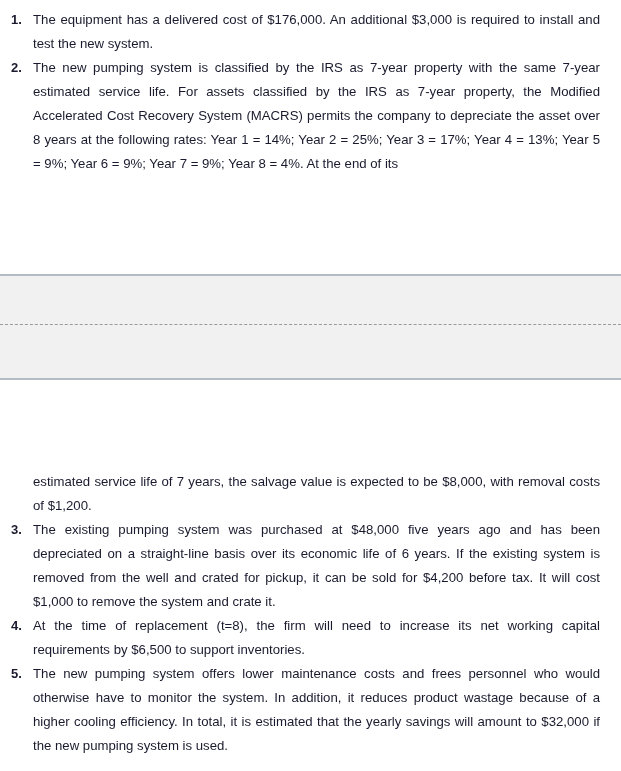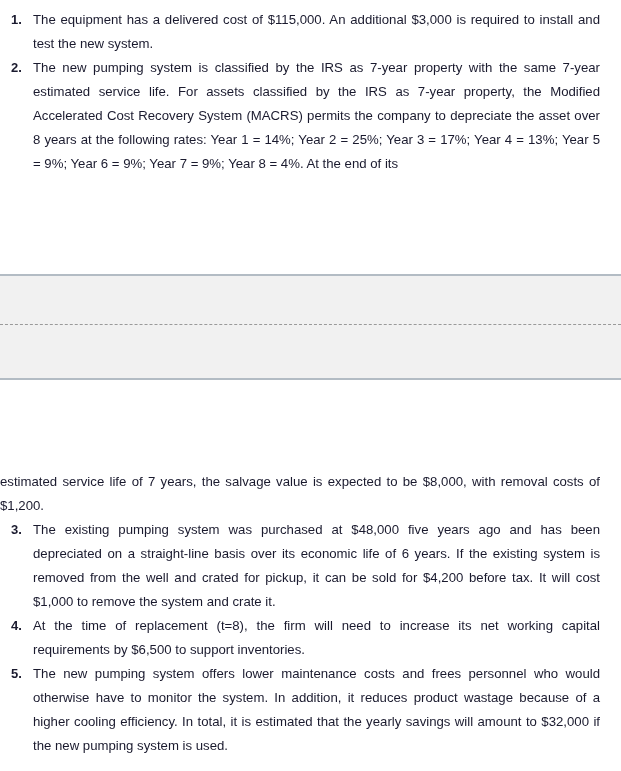--- a/index.html
+++ b/index.html
@@ -50,20 +50,21 @@
     line-height: 24px;
     text-align: justify;
     padding-right: 21px;
     -webkit-hyphens: none;
     hyphens: none;
   }
 
   
   .q-cont {
     position: relative;
+    padding-left: 33px;
   }
 
   
   .band {
     position: absolute;
     left: 0;
     width: 621px;
     background: #f1f1f1;
     border-top: 2px solid #b3bcc4;
     border-bottom: 2px solid #b3bcc4;
@@ -85,21 +86,21 @@
   #block-bot   { top: 470px; }
 </style>
 </head>
 <body>
 
 <div class="doc-block" id="block-top">
   <ol class="q-list">
 
     <li class="q-item">
       <span class="q-num">1.</span>
-      <span class="q-text">The equipment has a delivered cost of $115,000. An additional $3,000 is required to install and test the new system.</span>
+      <span class="q-text">The equipment has a delivered cost of $176,000. An additional $3,000 is required to install and test the new system.</span>
     </li>
 
     <li class="q-item">
       <span class="q-num">2.</span>
       <span class="q-text">The new pumping system is classified by the IRS as 7-year property with the same 7-year estimated service life. For assets classified by the IRS as 7-year property, the Modified Accelerated Cost Recovery System (MACRS) permits the company to depreciate the asset over 8 years at the following rates: Year 1 = 14%; Year 2 = 25%; Year 3 = 17%; Year 4 = 13%; Year 5 = 9%; Year 6 = 9%; Year 7 = 9%; Year 8 = 4%. At the end of its</span>
     </li>
 
   </ol>
 </div>
 

